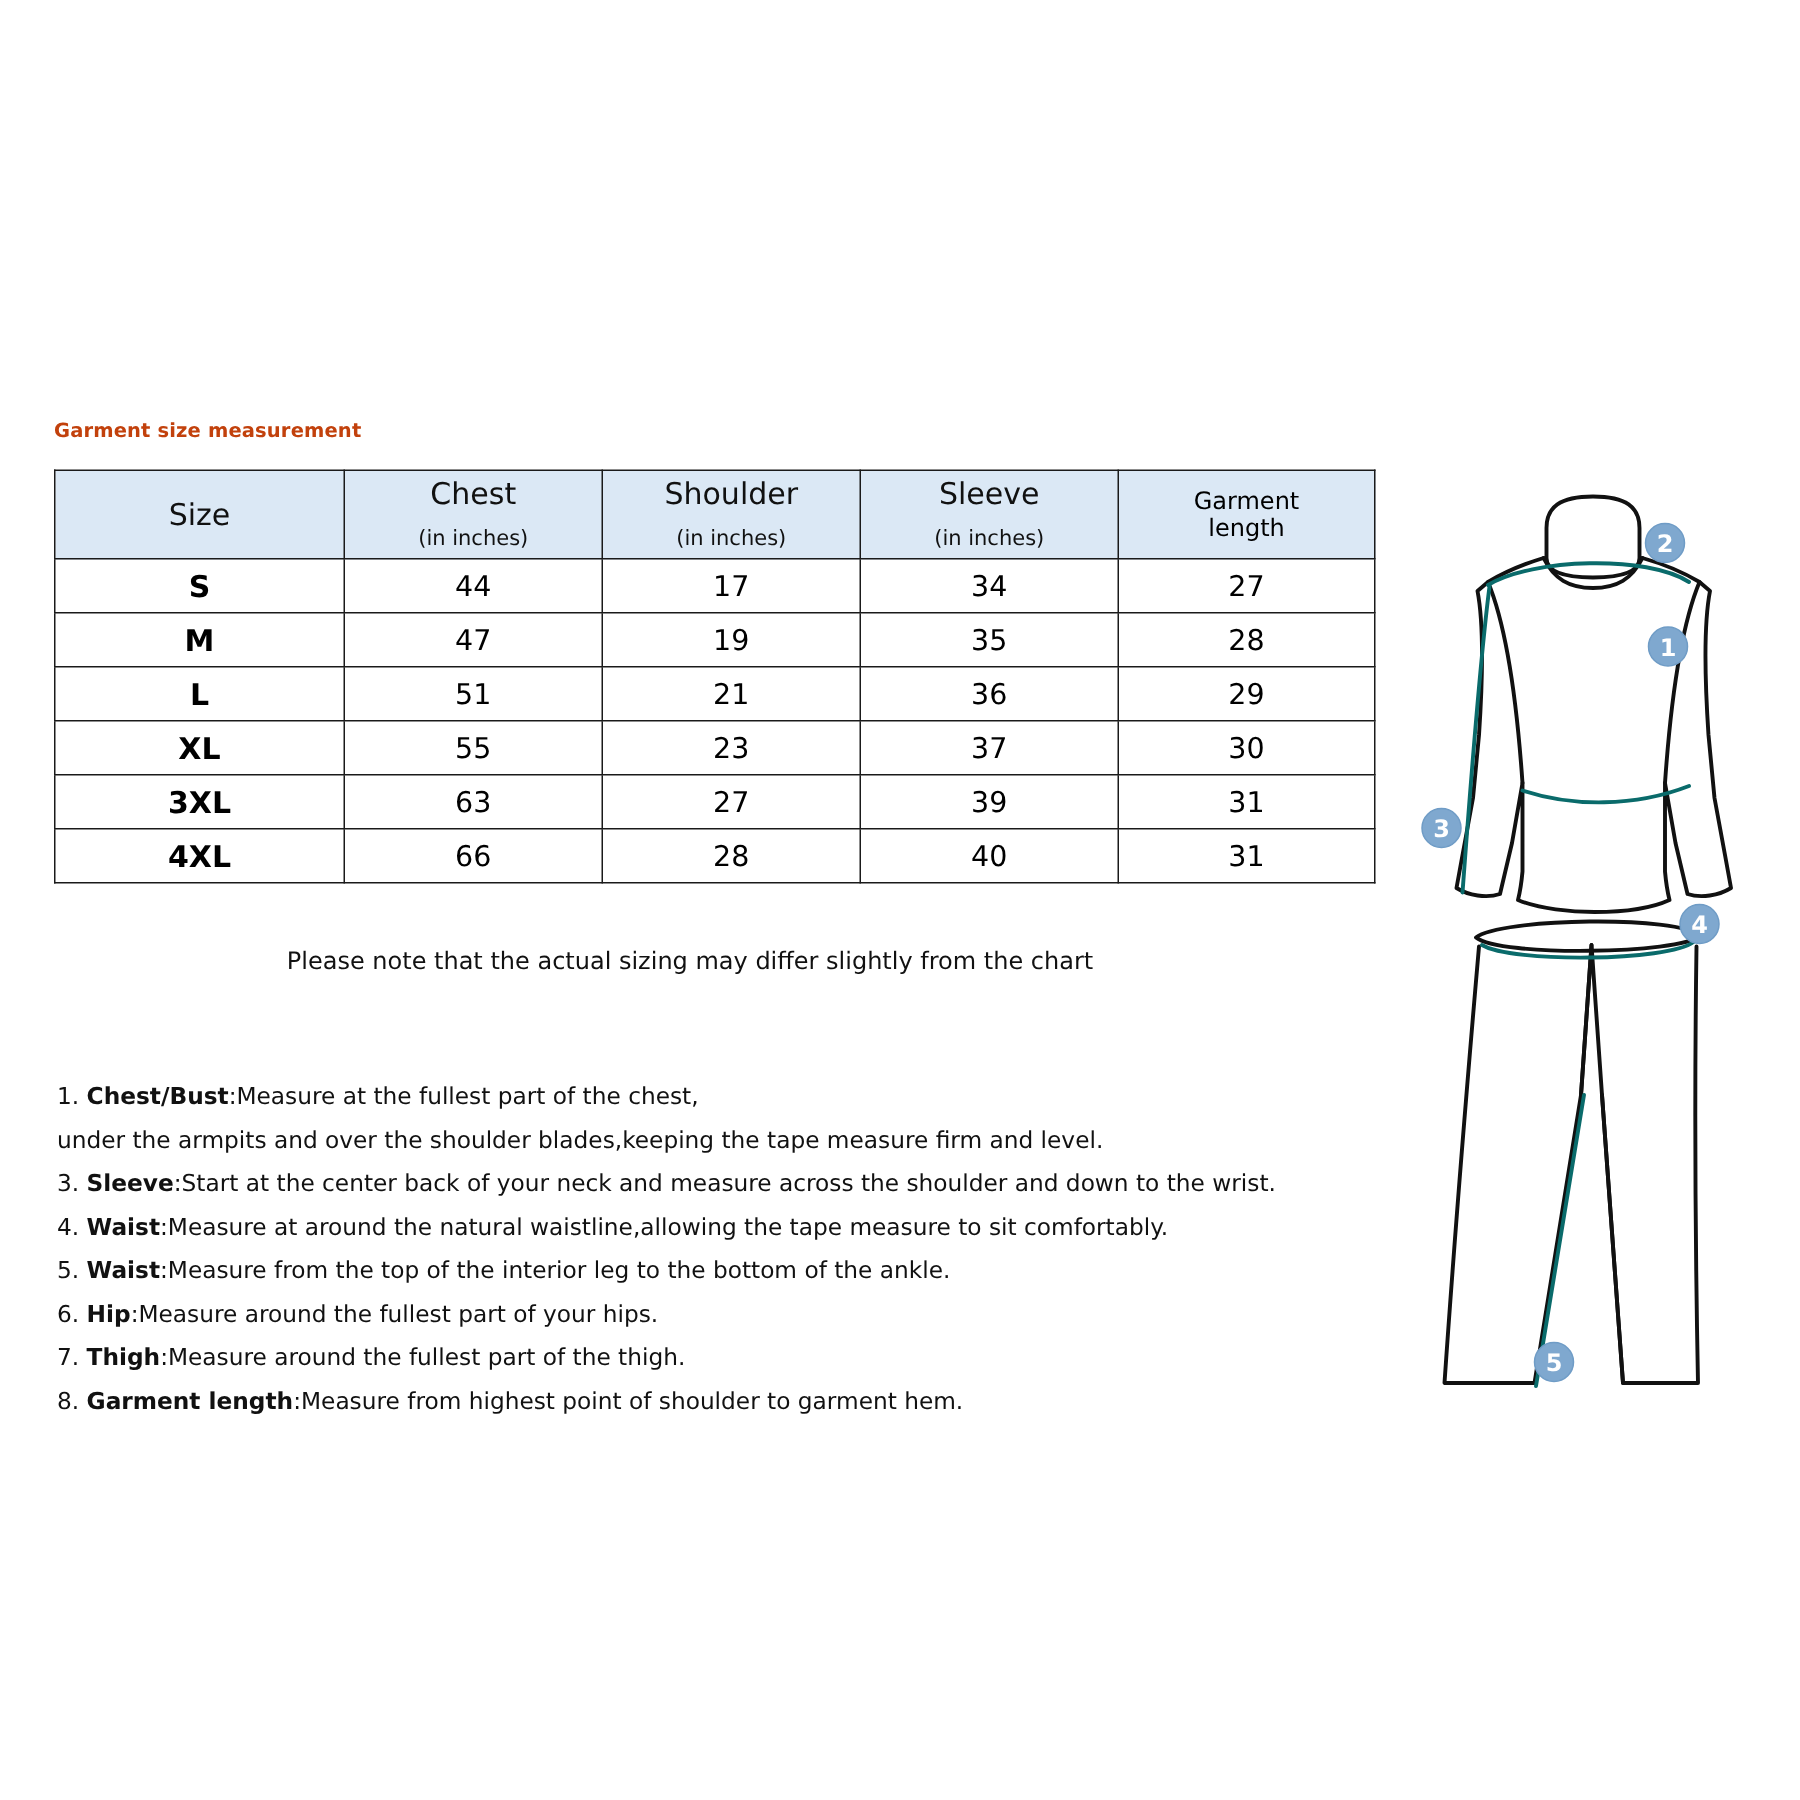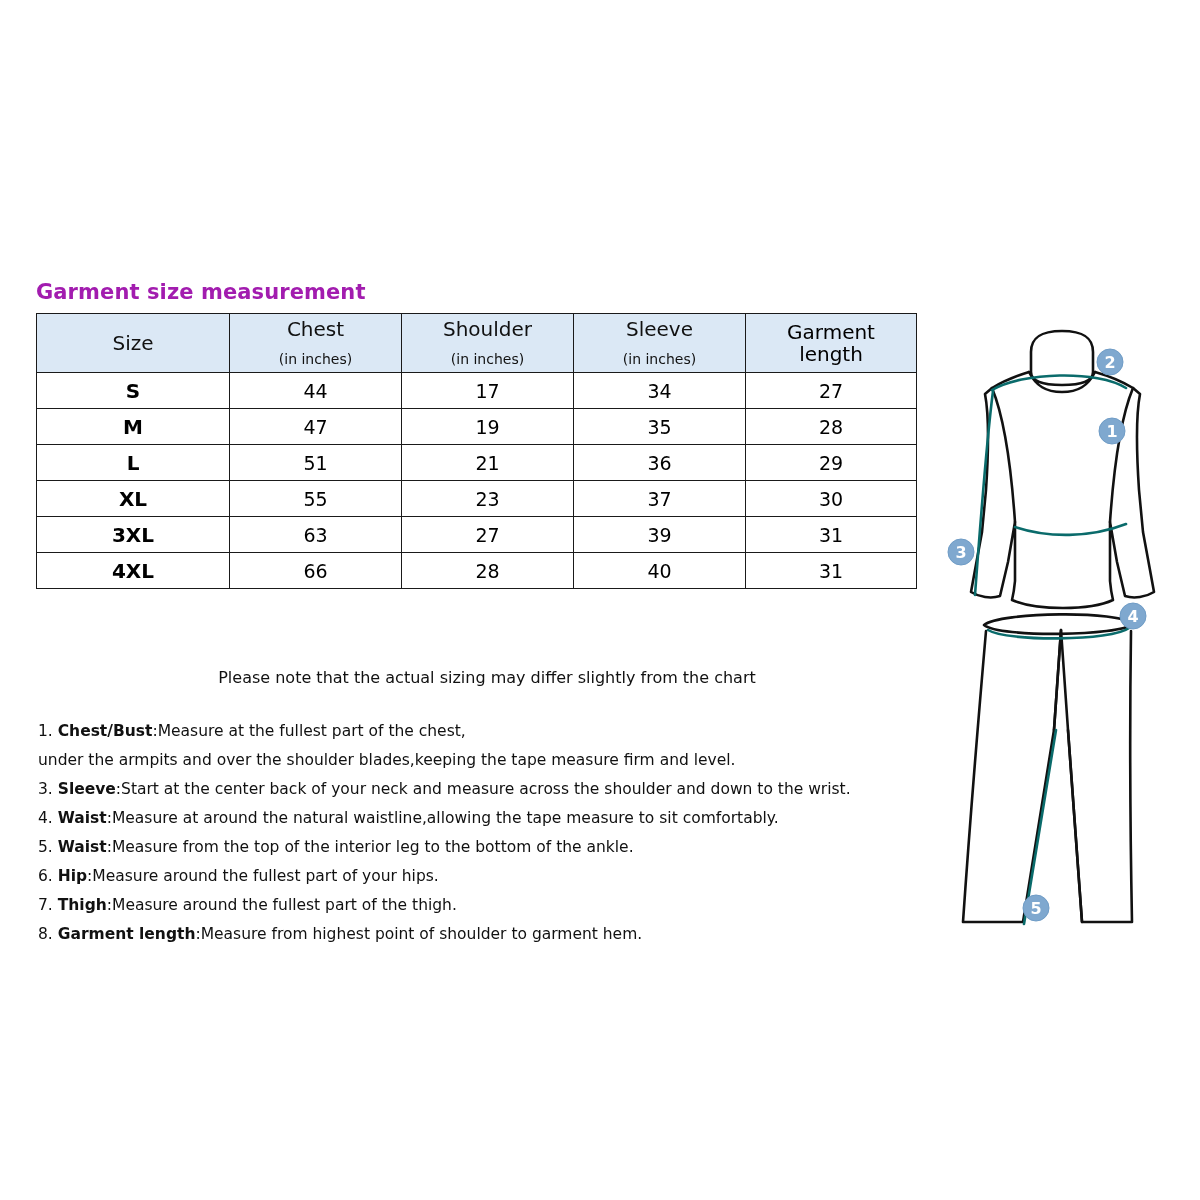--- a/index.html
+++ b/index.html
@@ -20,23 +20,23 @@
     left: 0; top: 0;
     width: 1200px;
     height: 1200px;
   }
 
   
   #chart-title {
     position: absolute;
     left: 36px;
     top: 280px;
-    font-size: 21px;
+    font-size: 13px;
     font-weight: bold;
-    color: #a21caf;
+    color: #c2410c;
     letter-spacing: 0.1px;
     white-space: nowrap;
   }
 
   
   #size-table {
     position: absolute;
     left: 36px;
     top: 313px;
     width: 880px;
@@ -62,47 +62,46 @@
     color: #111;
   }
   .hdr-sub {
     display: block;
     font-size: 14px;
     color: #111;
     margin-top: 12px;
   }
   .hdr-two-line {
     display: block;
-    font-size: 20px;
+    font-size: 16px;
     line-height: 1.12;
   }
   #size-table tbody tr { height: 36px; }
   #size-table tbody td { font-size: 19px; }
   #size-table tbody td.size-cell {
     font-weight: bold;
     font-size: 20px;
   }
 
   
   col.c-size  { width: 193px; }
   col.c-chest { width: 172px; }
   col.c-shld  { width: 172px; }
   col.c-slv   { width: 172px; }
   col.c-len   { width: 171px; }
 
   
   #table-note {
     position: absolute;
-    left: 47px;
+    left: 20px;
     top: 631px;
     width: 880px;
     text-align: center;
     font-size: 16px;
     color: #111;
-    margin-top: 37px;
   }
 
   
   #instructions {
     position: absolute;
     left: 38px;
     top: 680px;
     width: 830px;
     font-size: 15.5px;
     color: #111;

